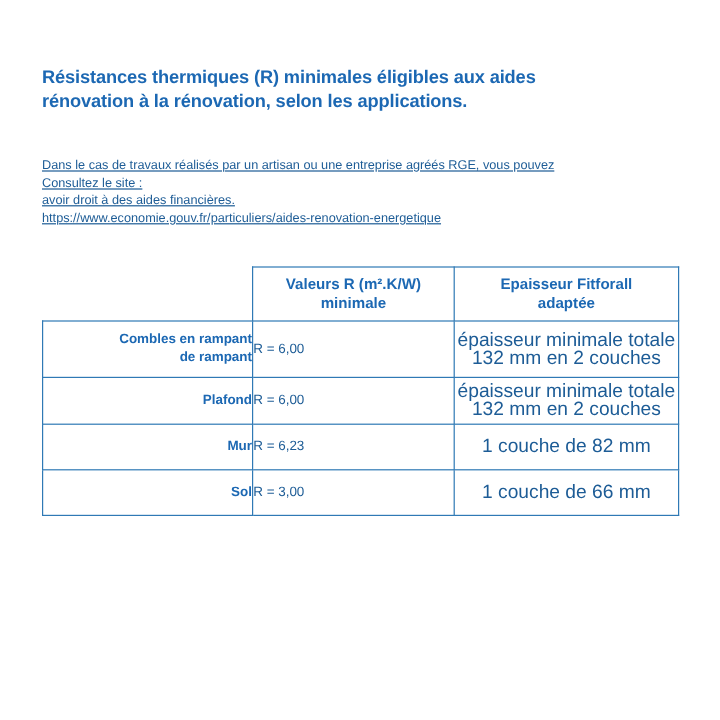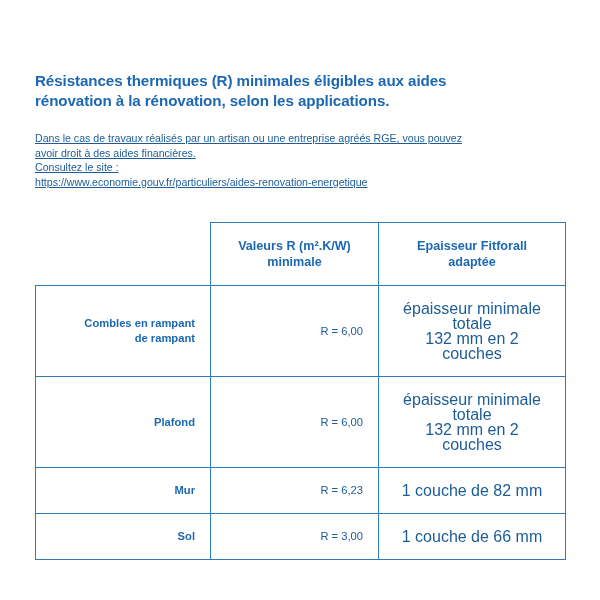--- a/index.html
+++ b/index.html
@@ -20,21 +20,21 @@
     left: 0;
     top: 0;
     width: 600px;
     height: 600px;
   }
 
   
   .title {
     position: absolute;
     left: 35px;
-    top: 71px;
+    top: 55px;
     width: 520px;
     color: #1c68b3;
     font-size: 15.2px;
     font-weight: bold;
     line-height: 20px;
     letter-spacing: -0.1px;
   }
 
   
   .intro {
@@ -61,21 +61,21 @@
     width: 530px;
     border-collapse: collapse;
     table-layout: fixed;
   }
   .table col.c1 { width: 175px; }
   .table col.c2 { width: 168px; }
   .table col.c3 { width: 187px; }
 
   .table td, .table th {
     border: 1px solid #2f79b5;
-    padding: 15px;
+    padding: 0;
     vertical-align: middle;
     box-sizing: border-box;
   }
 
   
   .corner-cell {
     border: none !important;
     background: transparent;
   }
 
@@ -95,21 +95,21 @@
     font-weight: bold;
     text-align: right;
     padding: 6px 0 6px 18px;
     line-height: 15px;
   }
 
   .val {
     color: #1d5c96;
     font-size: 11.2px;
     font-weight: normal;
-    text-align: right;
+    text-align: left;
     padding: 6px 4px;
     line-height: 15px;
     margin-left: 10px;
   }
 
   .thick {
     color: #1d5c96;
     font-size: 16px;
     font-weight: normal;
     text-align: center;
@@ -127,22 +127,22 @@
 <div class="page">
 
   <div class="title">
     <span>Résistances thermiques (R) minimales éligibles aux aides</span>
     <br>
     <span>rénovation à la rénovation, selon les applications.</span>
   </div>
 
   <div class="intro">
     <span class="line">Dans le cas de travaux réalisés par un artisan ou une entreprise agréés RGE, vous pouvez</span>
+    <span class="line">Consultez le site :</span>
     <span class="line">avoir droit à des aides financières.</span>
-    <span class="line">Consultez le site :</span>
     <span class="line">https://www.economie.gouv.fr/particuliers/aides-renovation-energetique</span>
   </div>
 
   <table class="table">
     <colgroup>
       <col class="c1">
       <col class="c2">
       <col class="c3">
     </colgroup>
     <thead>

